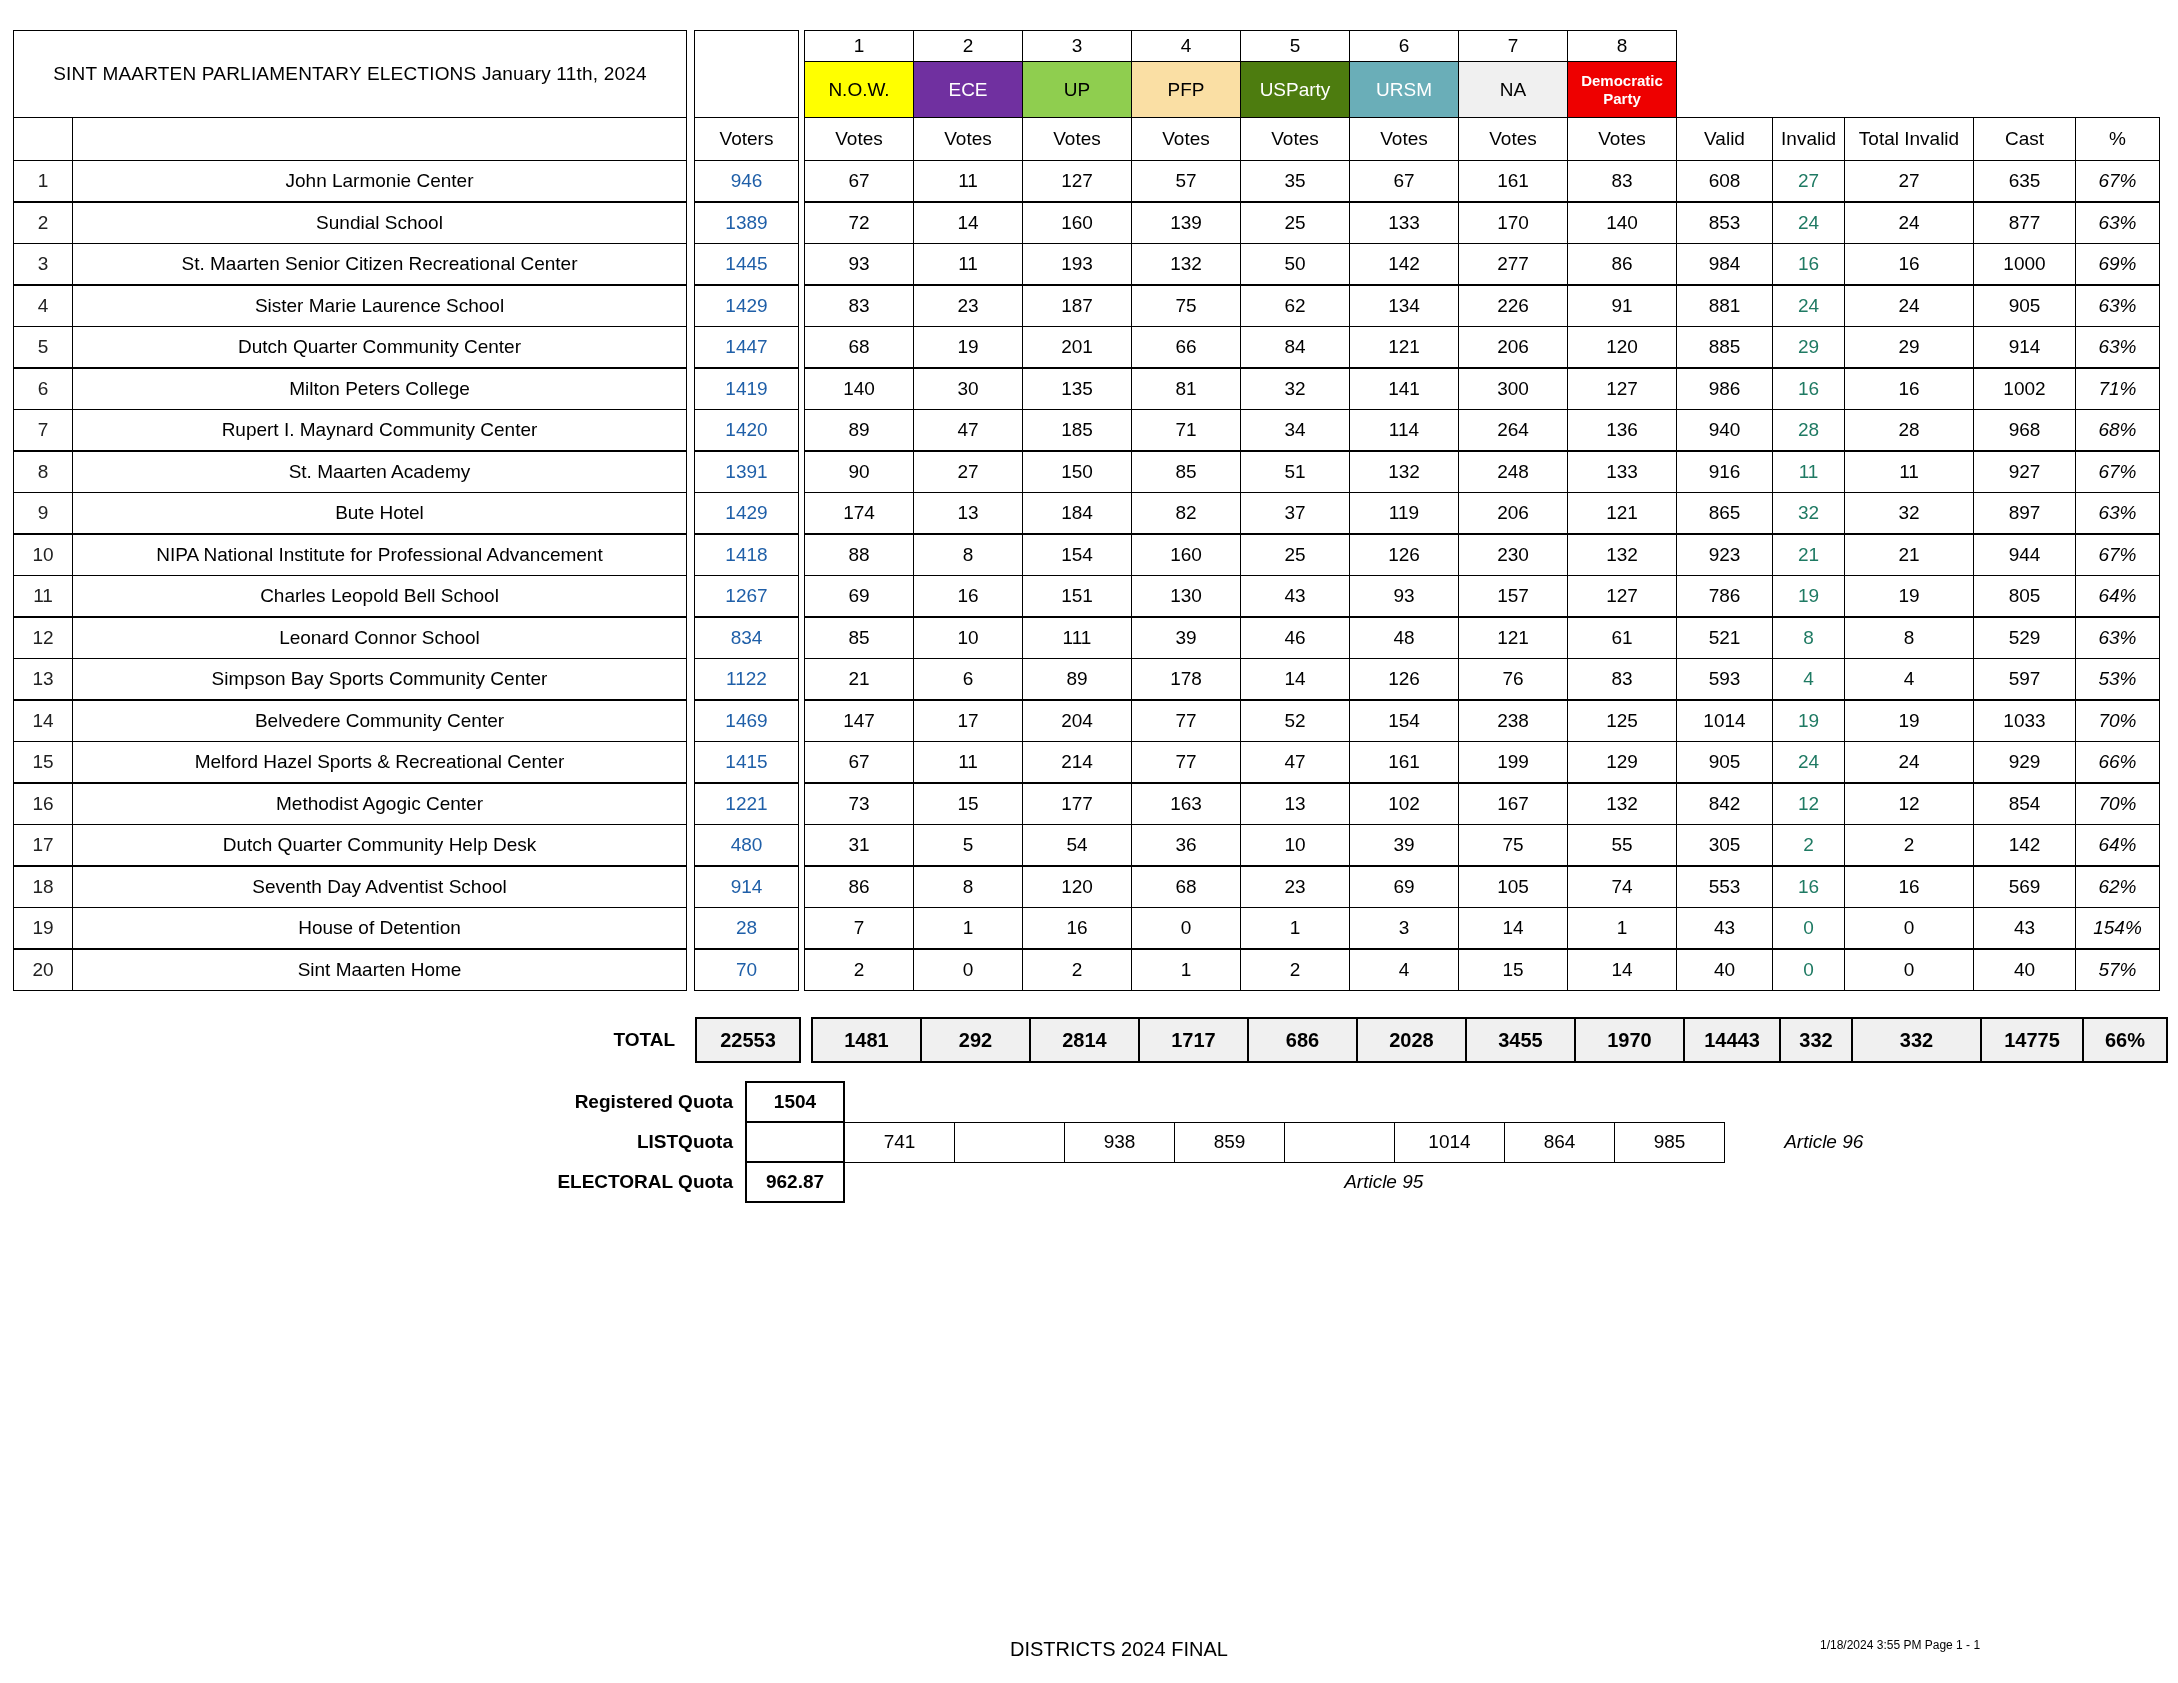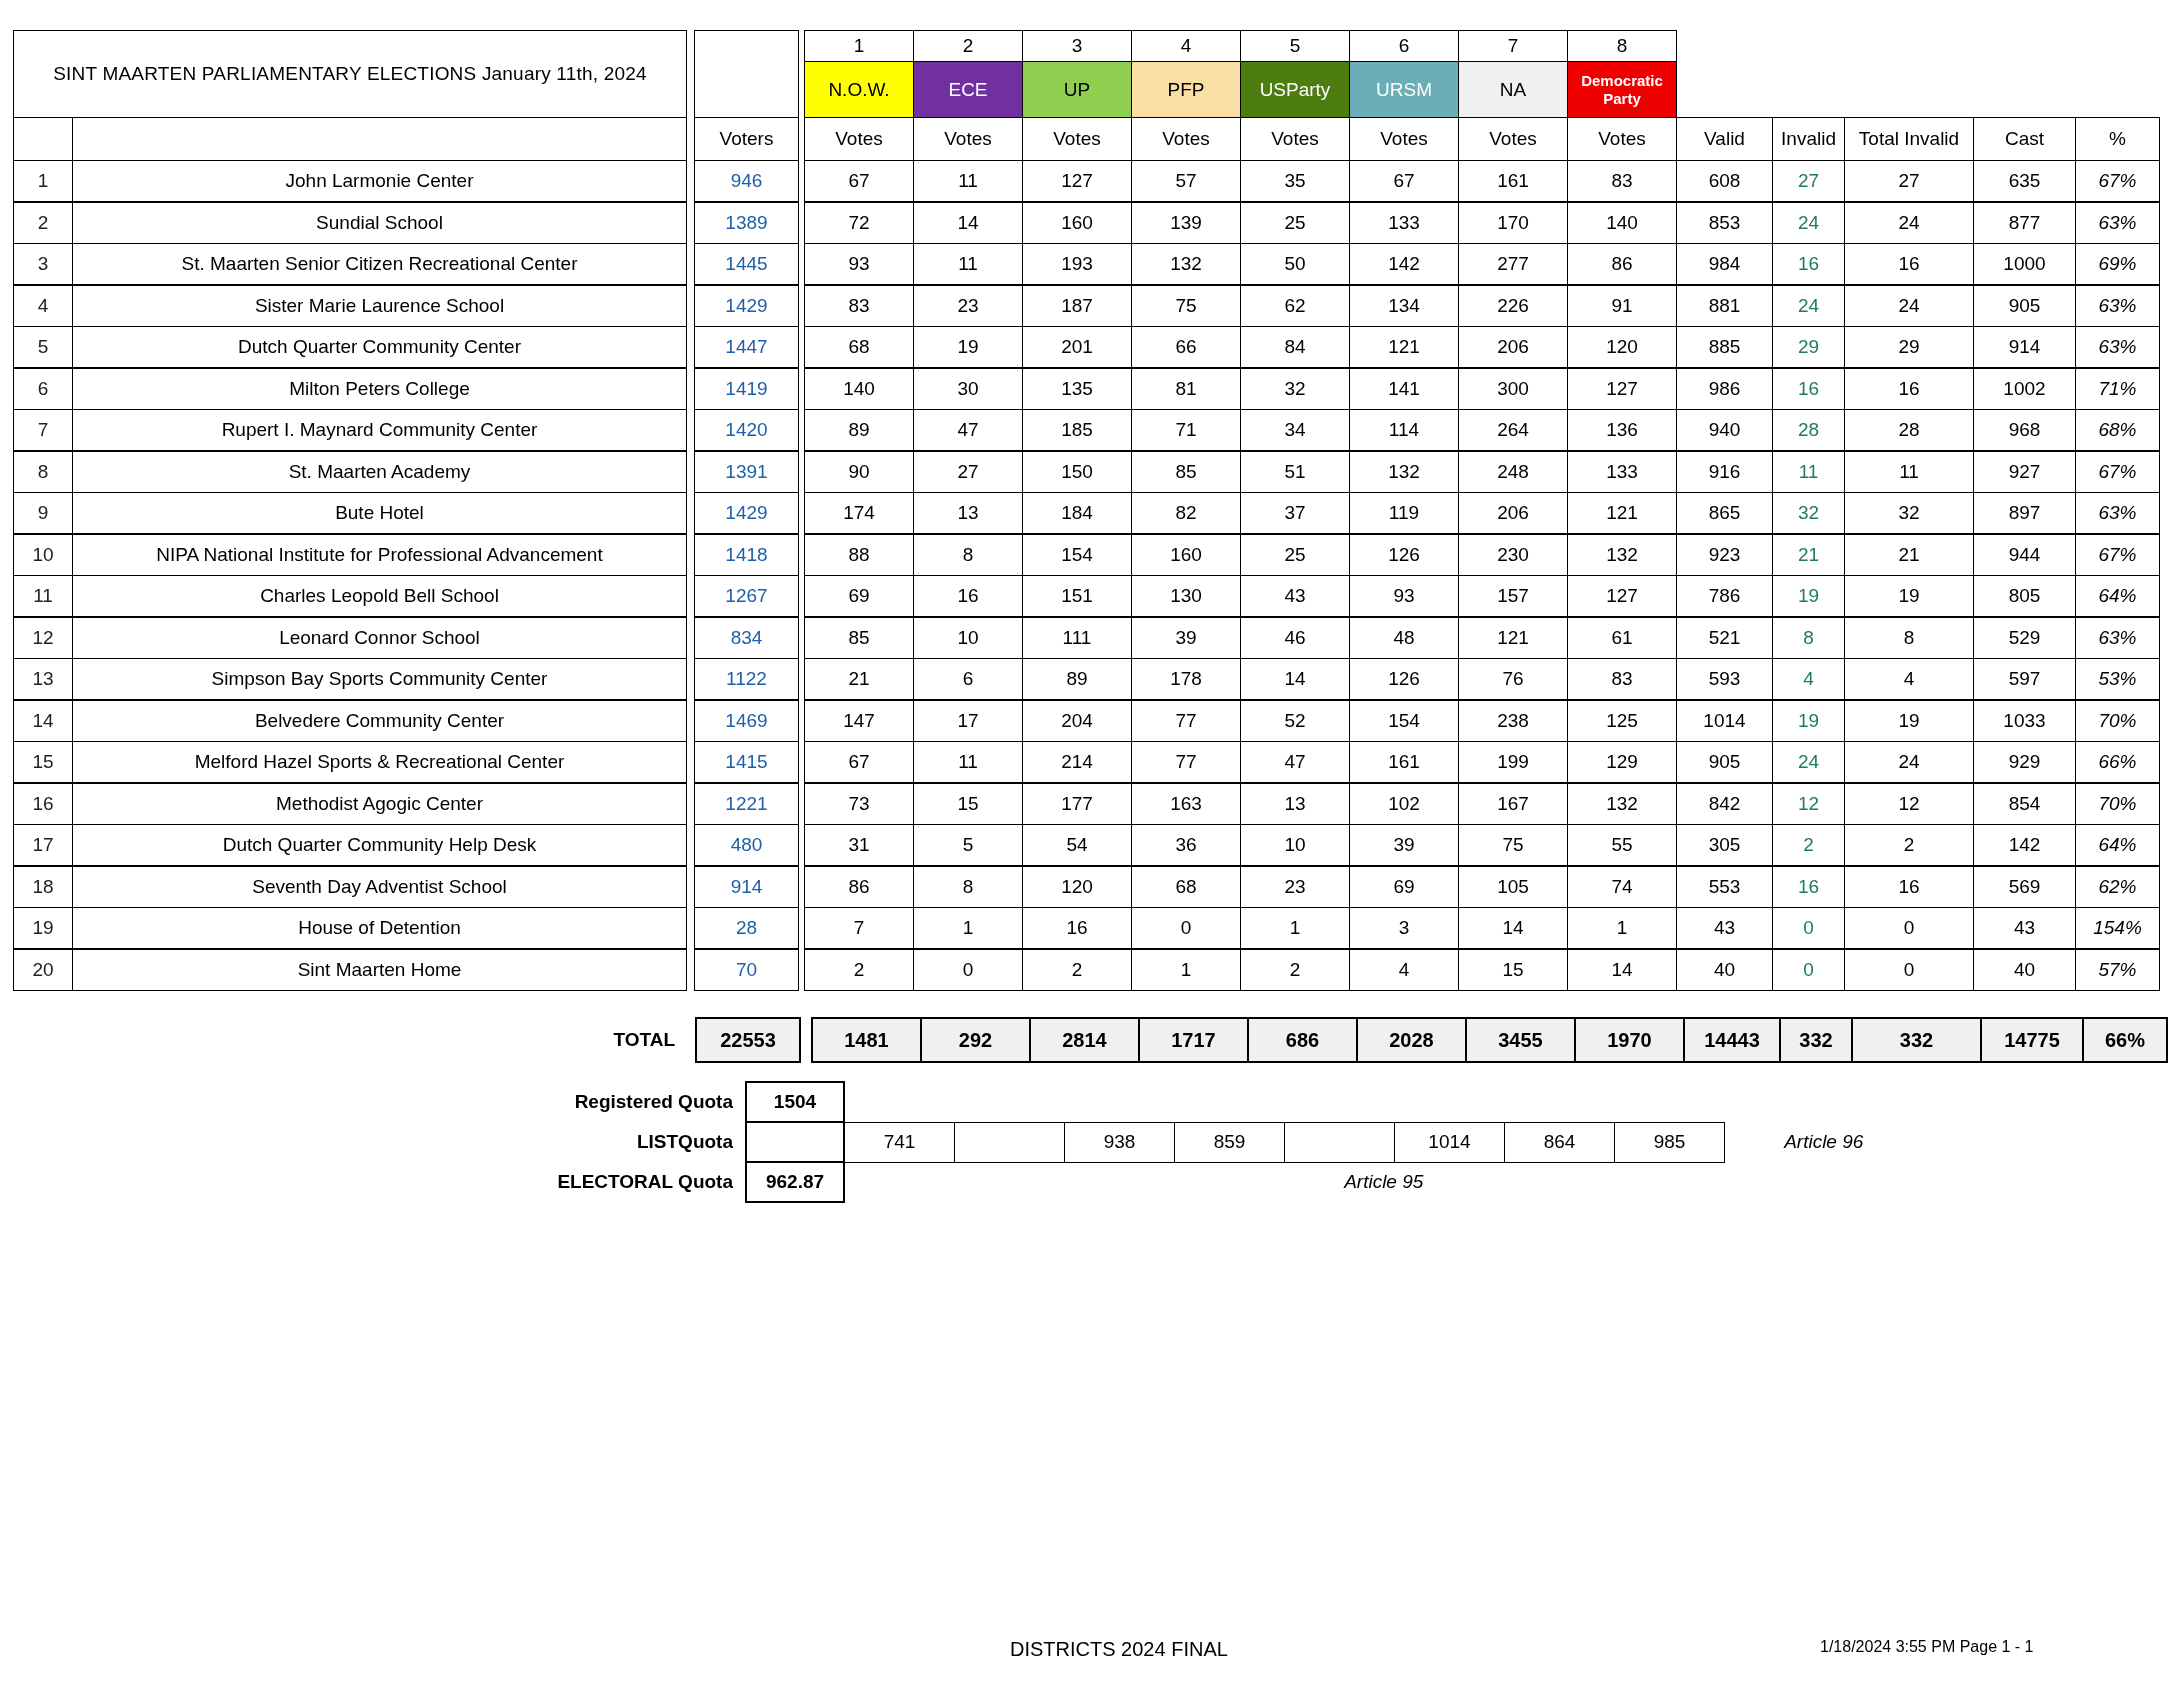--- a/index.html
+++ b/index.html
@@ -214,21 +214,21 @@
   #footer-left {
     position: absolute;
     left: 1010px;
     top: 1638px;
     font-size: 20px;
   }
   #footer-right {
     position: absolute;
     left: 1820px;
     top: 1638px;
-    font-size: 16px;
+    font-size: 12px;
     white-space: nowrap;
   }
 </style>
 </head>
 <body>
 
 <div id="main-wrap">
   <table class="grid">
     <colgroup>
       <col class="c-idx">

